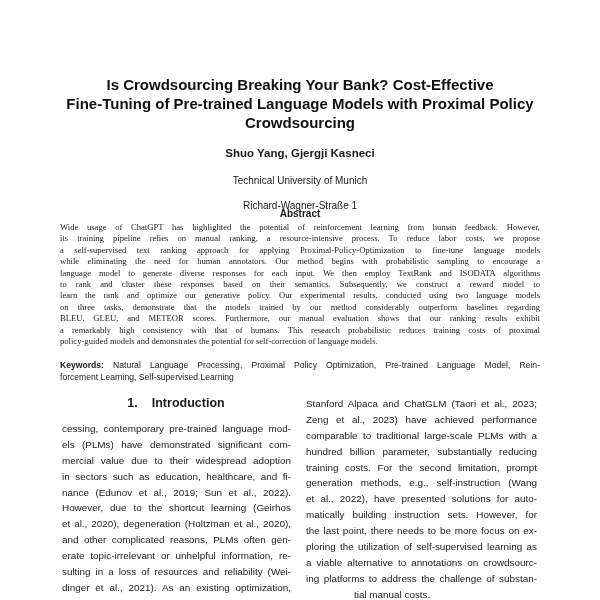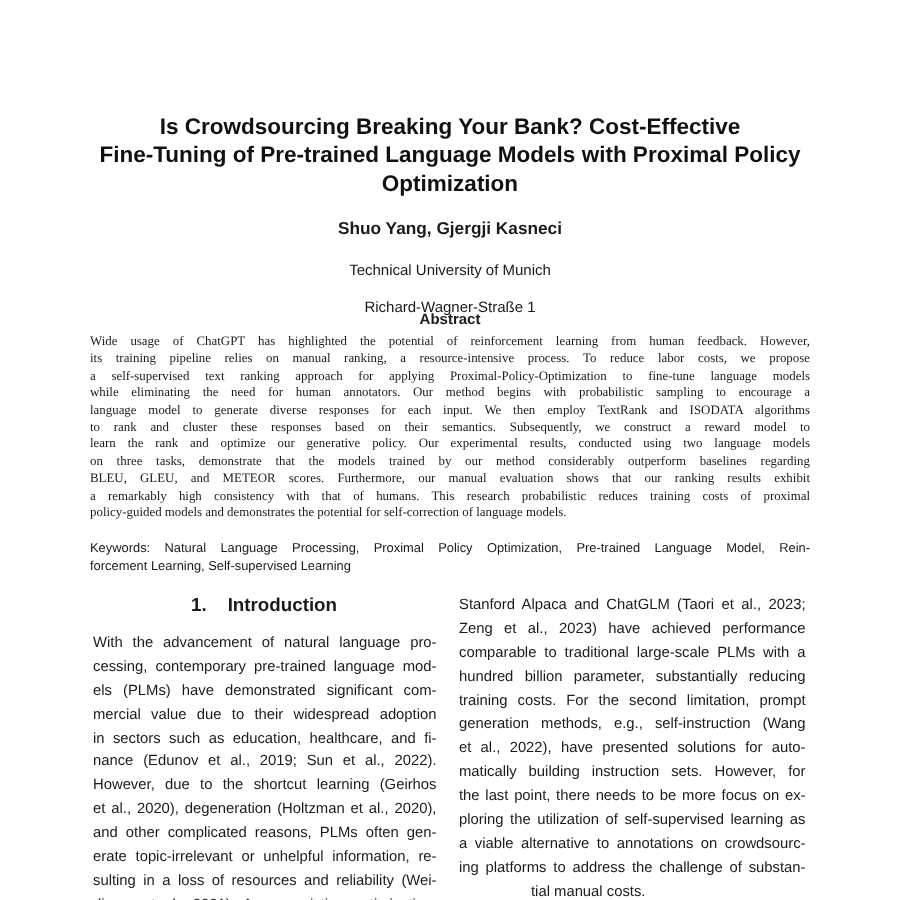--- a/index.html
+++ b/index.html
@@ -10,39 +10,39 @@
   .authors { position: absolute; left: 60px; top: 134px; width: 480px; text-align: center; font-weight: bold; font-size: 11.5px; line-height: 14px; }
   .affil { position: absolute; left: 60px; top: 150px; width: 480px; text-align: center; font-size: 10px; line-height: 13.3px; }
   .affil div { white-space: nowrap; margin-top: 12px; }
   .abs-head { position: absolute; left: 60px; top: 196px; width: 480px; text-align: center; font-weight: bold; font-size: 10px; line-height: 12px; }
   .abstract { position: absolute; left: 60px; top: 210px; width: 480px; font-size: 8.6px; line-height: 11.4px; text-align: justify; }
   .abstract .ln { display: block; white-space: nowrap; text-align: justify; text-align-last: justify; font-family: Liberation Serif, serif; }
   .abstract .ln.last { text-align-last: left; }
   .keywords { position: absolute; left: 60px; top: 348px; width: 480px; font-size: 8.6px; line-height: 11.6px; }
   .keywords .ln { display: block; white-space: nowrap; text-align: justify; text-align-last: justify; }
   .keywords .ln.last { text-align-last: left; }
-  .kw-label { font-weight: normal; }
+  .kw-label { font-weight: bold; }
   .sec-head { position: absolute; left: 62px; top: 384px; width: 228px; text-align: center; font-weight: bold; font-size: 12.5px; line-height: 15px; }
   .sec-head .num { margin-right: 14px; }
   .col { position: absolute; font-size: 9.9px; line-height: 15.9px; }
   .col .ln { display: block; white-space: nowrap; text-align: justify; text-align-last: justify; height: 15.9px; }
   .col .ln.last { text-align-last: left; margin-left: 48px; }
   .col .gap { display: block; height: 15.9px; }
   .col-left { left: 62px; top: 409px; width: 229px; }
   .col-right { left: 306px; top: 384px; width: 231px; }
 </style>
 </head>
 <body>
 
 <div class="page">
 
   <div class="title">
     <div>Is Crowdsourcing Breaking Your Bank? Cost-Effective</div>
     <div>Fine-Tuning of Pre-trained Language Models with Proximal Policy</div>
-    <div>Optimization</div>
+    <div>Crowdsourcing</div>
   </div>
 
   <div class="authors">Shuo Yang, Gjergji Kasneci</div>
 
   <div class="affil">
     <div>Technical University of Munich</div>
     <div>Richard-Wagner-Straße 1</div>
   </div>
 
   <div class="abs-head">Abstract</div>
@@ -62,21 +62,20 @@
   </div>
 
   <div class="keywords">
     <span class="ln"><span class="kw-label">Keywords:</span><span> Natural Language Processing, Proximal Policy Optimization, Pre-trained Language Model, Rein-</span></span>
     <span class="ln last">forcement Learning, Self-supervised Learning</span>
   </div>
 
   <div class="sec-head"><span class="num">1.</span><span>Introduction</span></div>
 
   <div class="col col-left">
-    <span class="ln">With the advancement of natural language pro-</span>
     <span class="ln">cessing, contemporary pre-trained language mod-</span>
     <span class="ln">els (PLMs) have demonstrated significant com-</span>
     <span class="ln">mercial value due to their widespread adoption</span>
     <span class="ln">in sectors such as education, healthcare, and fi-</span>
     <span class="ln">nance (Edunov et al., 2019; Sun et al., 2022).</span>
     <span class="ln">However, due to the shortcut learning (Geirhos</span>
     <span class="ln">et al., 2020), degeneration (Holtzman et al., 2020),</span>
     <span class="ln">and other complicated reasons, PLMs often gen-</span>
     <span class="ln">erate topic-irrelevant or unhelpful information, re-</span>
     <span class="ln">sulting in a loss of resources and reliability (Wei-</span>

